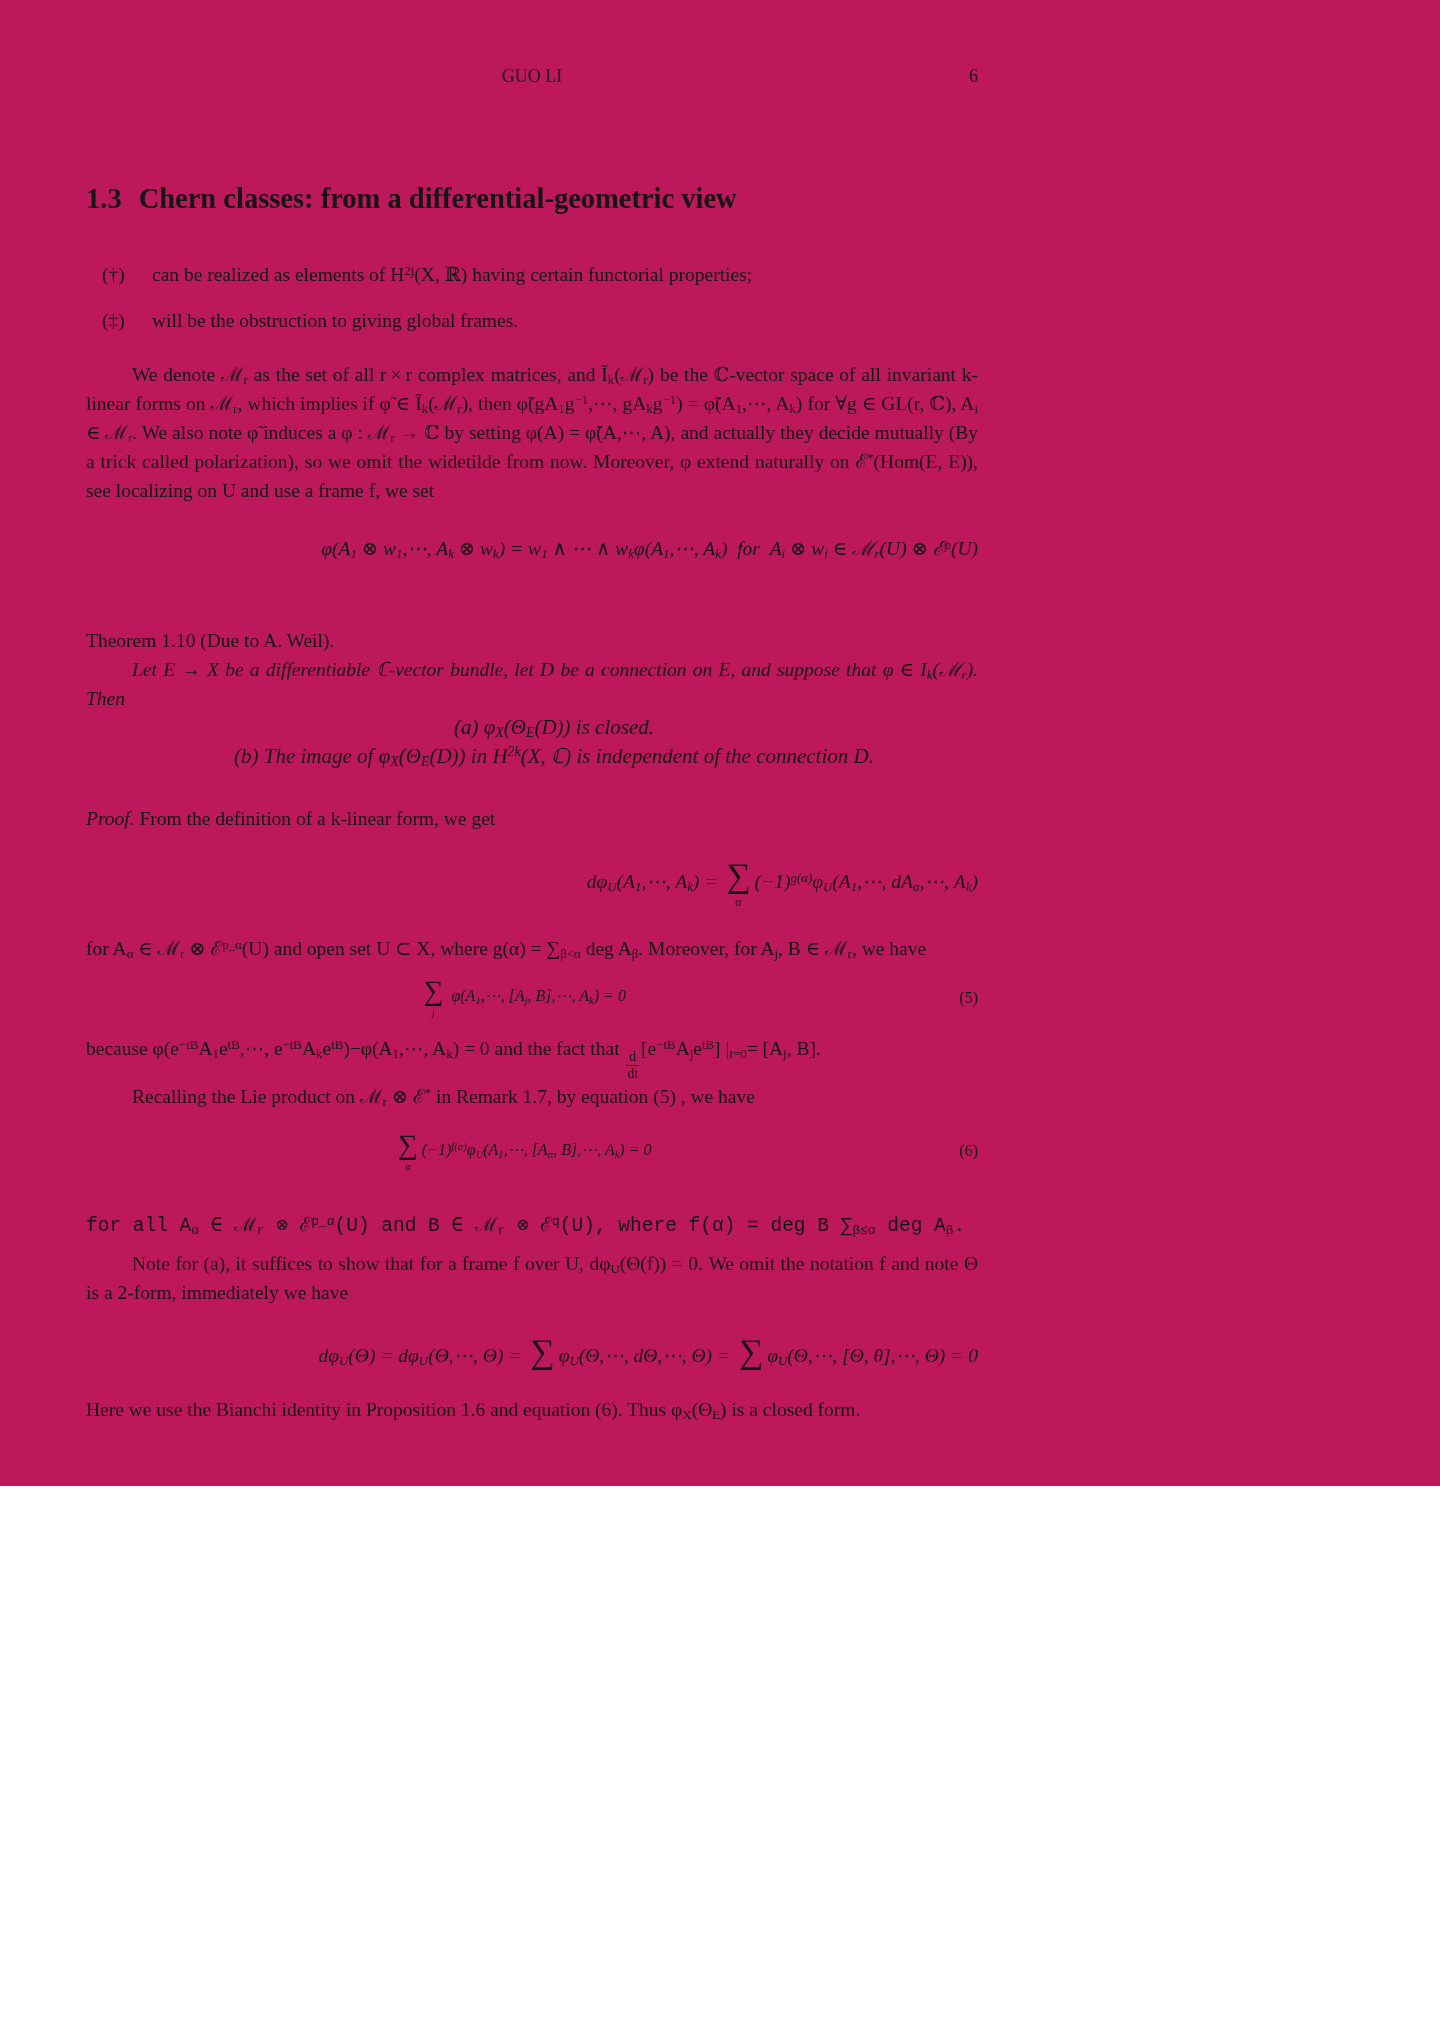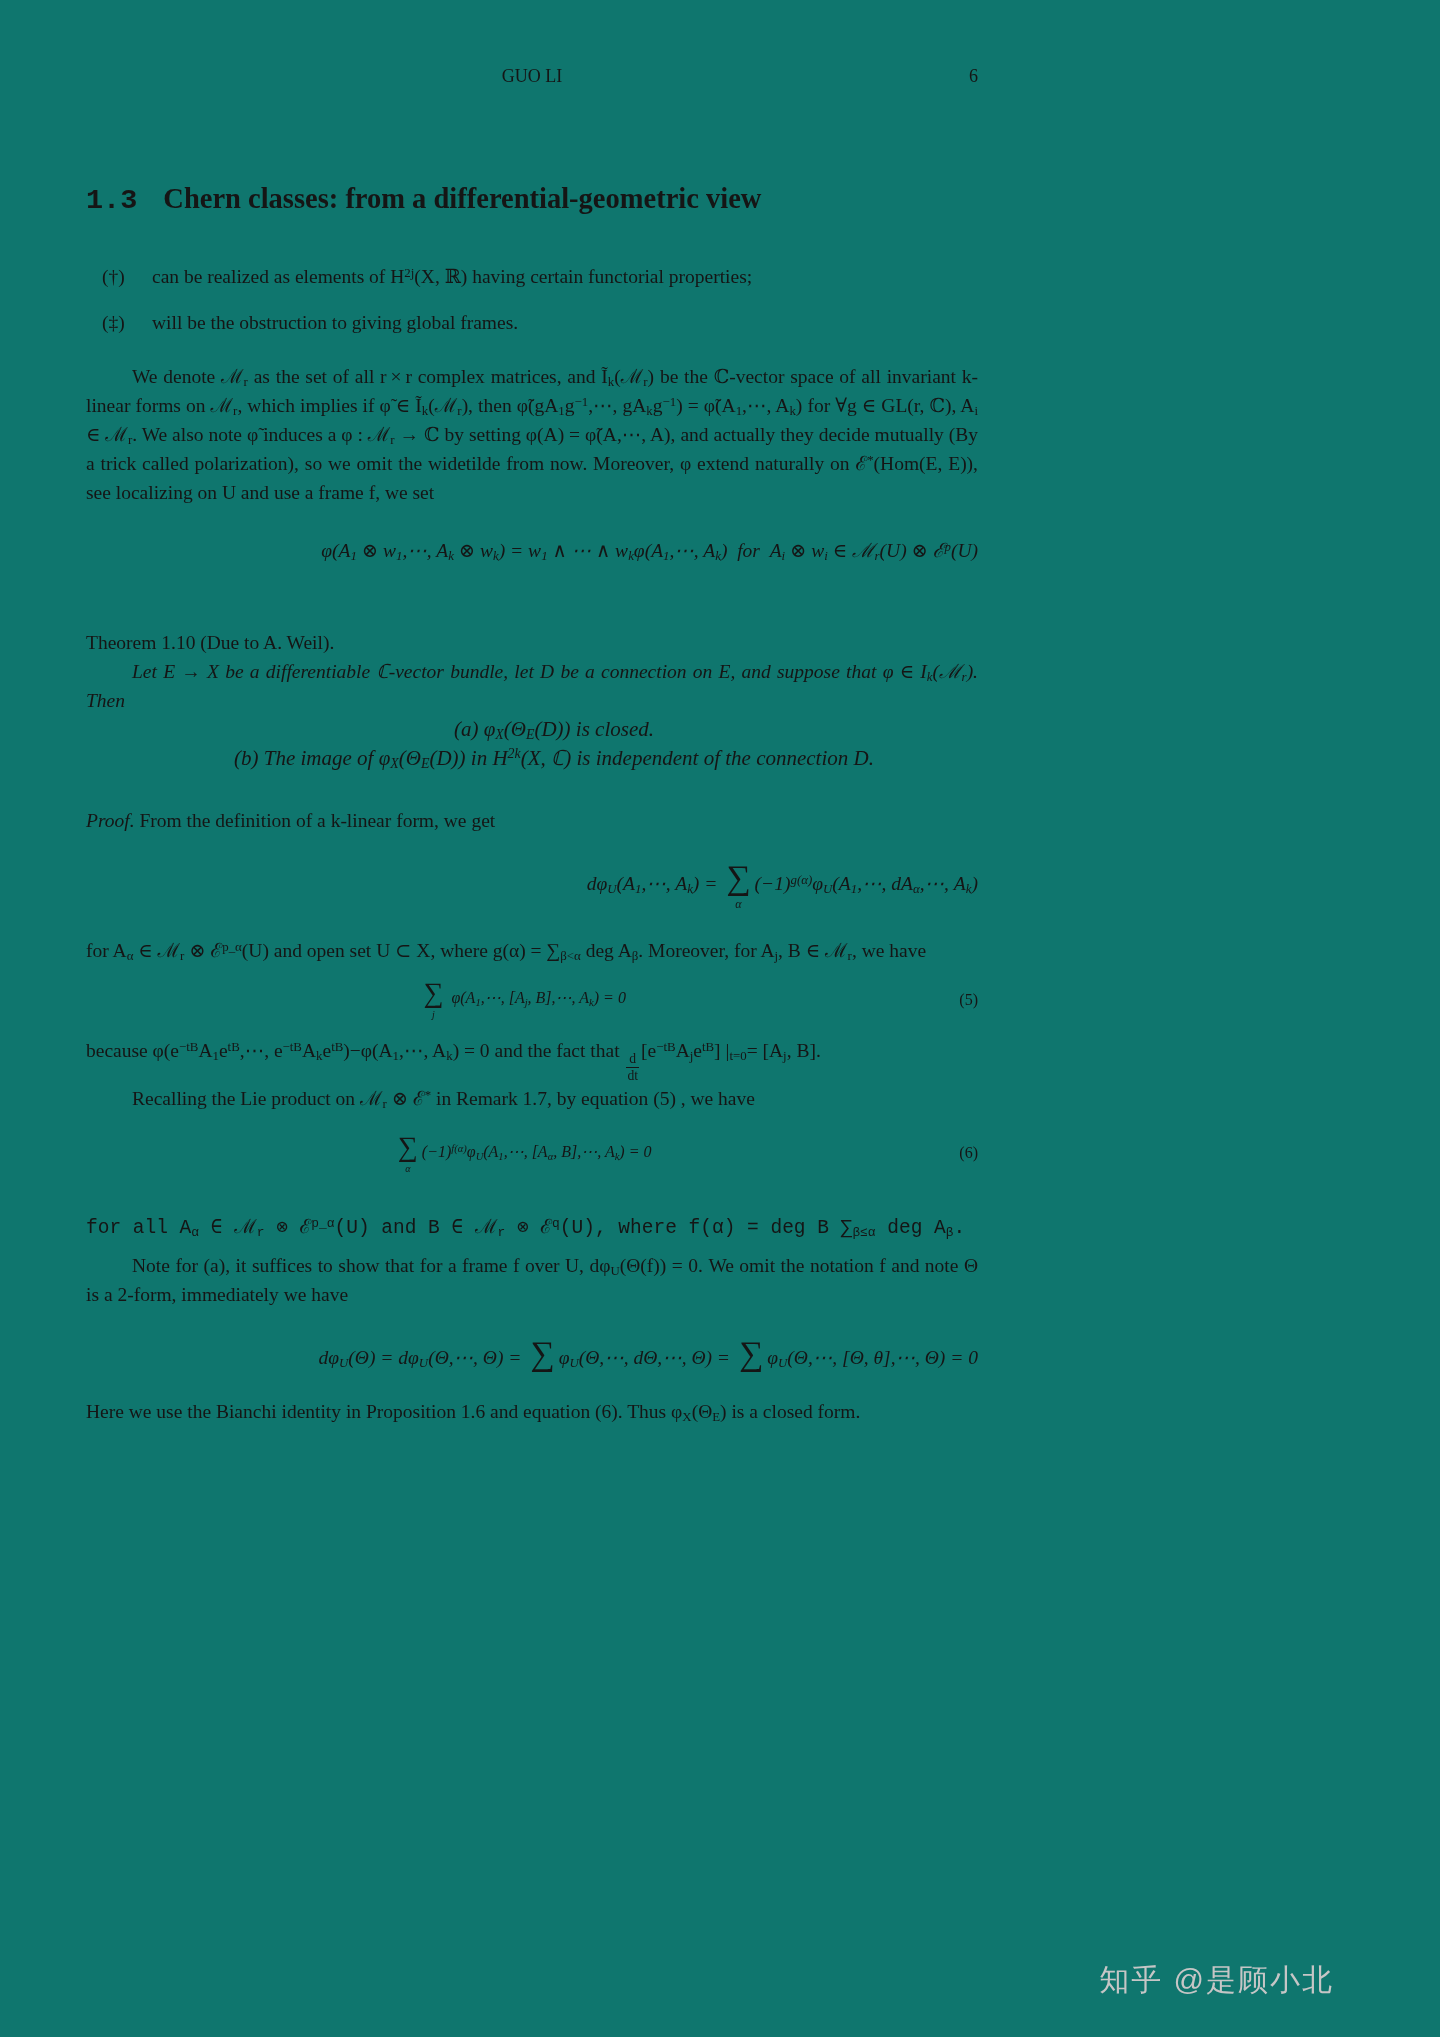--- a/index.html
+++ b/index.html
@@ -1,24 +1,24 @@
 <!DOCTYPE html>
 <html><head>
 <meta charset="utf-8">
 <style>
   html,body{margin:0;padding:0;background:#ffffff;}
-  .page{position:relative;width:1440px;height:2037px;background:#0f766e;overflow:hidden;
+  .page{position:relative;width:1440px;height:1486px;background:#be185d;overflow:hidden;
         font-family:"Liberation Serif","DejaVu Serif",serif;color:#151515;}
   .text-col{position:absolute;left:86px;top:0;width:892px;}
 
   .pg-header{position:relative;margin-top:66px;height:24px;font-size:18px;text-align:center;}
   .pg-num{position:absolute;right:0;top:0;}
 
   h1.section{margin:92px 0 0 0;font-size:28.5px;line-height:34px;font-weight:bold;}
-  .sec-num{margin-right:26px;font-family:Liberation Mono, monospace;}
+  .sec-num{margin-right:17px;}
 
   p{margin:0;font-size:19.5px;line-height:29px;text-align:justify;}
   .indent{text-indent:46px;}
 
   .fitem{position:relative;padding-left:66px;font-size:19.5px;line-height:29px;}
   .fitem .marker{position:absolute;left:16px;top:0;}
   .mt-item1{margin-top:44px;}
   .mt-item2{margin-top:17px;}
 
   .eq{font-size:19.5px;line-height:30px;text-align:right;font-style:italic;}

